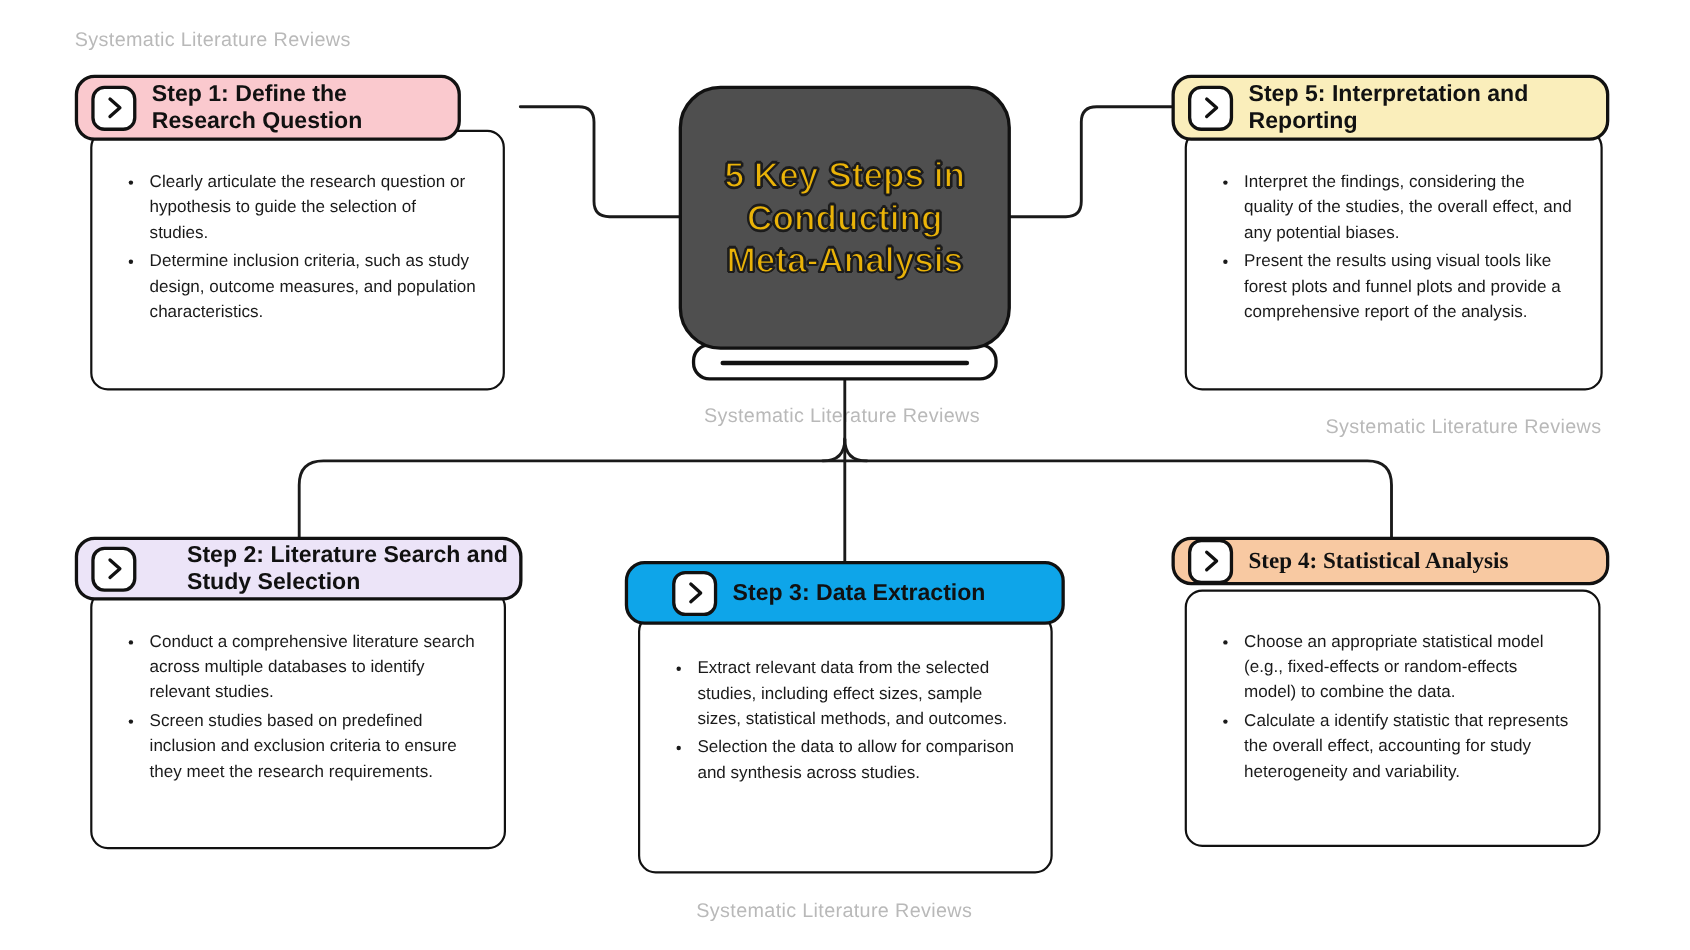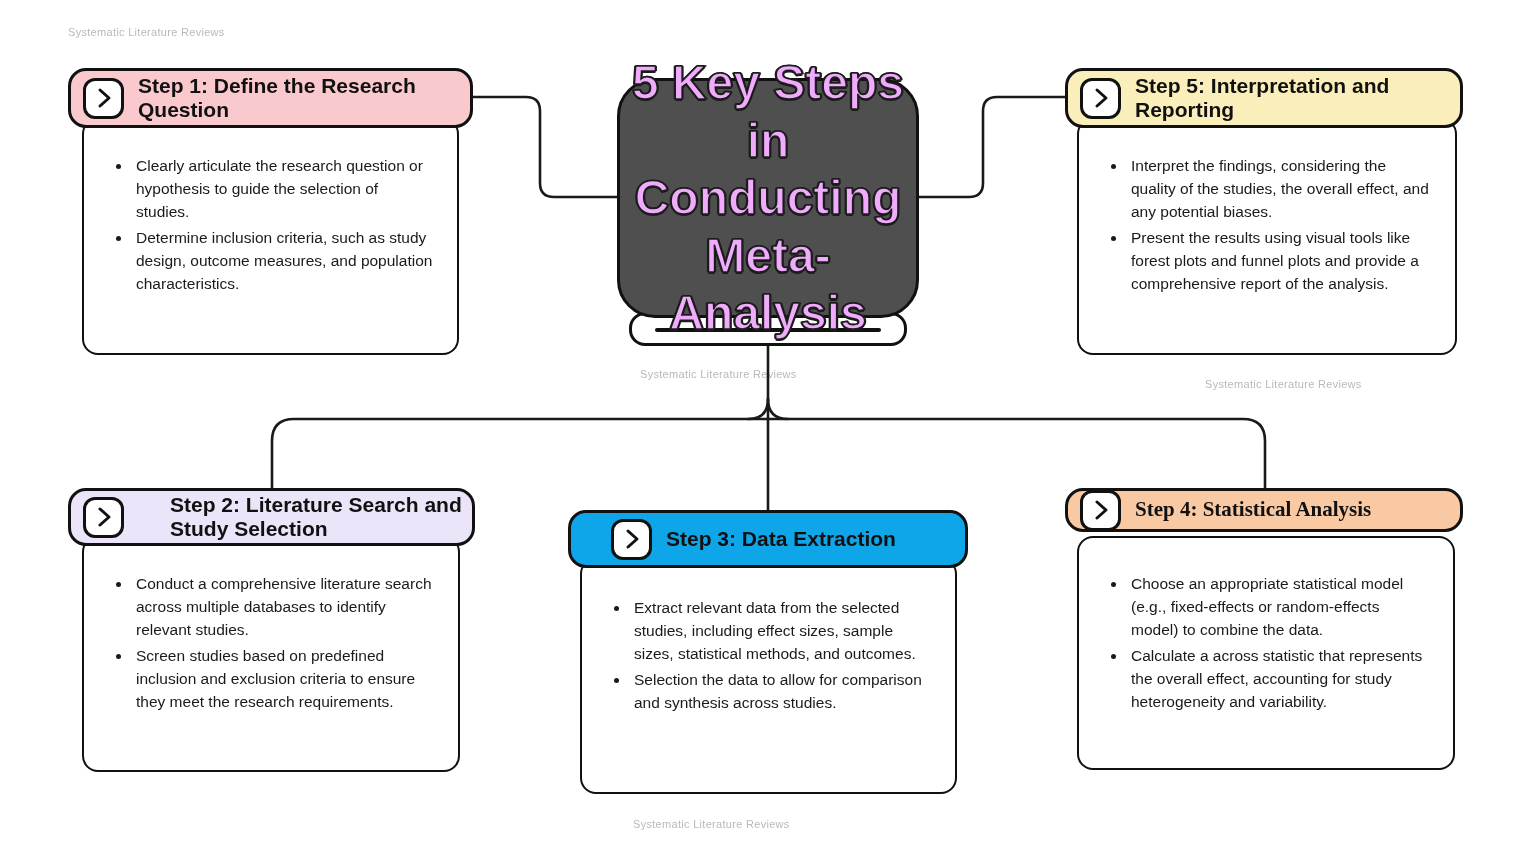--- a/index.html
+++ b/index.html
@@ -11,21 +11,21 @@
     width: 1536px;
     height: 864px;
     background: #ffffff;
     overflow: hidden;
   }
 
   
   .watermark {
     position: absolute;
     z-index: 0;
-    font-size: 11px;
+    font-size: 18px;
     letter-spacing: 0.3px;
     color: #b9b9b9;
     white-space: nowrap;
   }
   .wm-1 { left: 68px;   top: 26px;  }
   .wm-2 { left: 640px;  top: 368px; }
   .wm-3 { left: 1205px; top: 378px; }
   .wm-4 { left: 633px;  top: 818px; }
 
   
@@ -60,24 +60,24 @@
     background: #4f4f4f;
     border: 3px solid #111111;
     border-radius: 38px;
     z-index: 3;
     display: flex;
     align-items: center;
     justify-content: center;
     text-align: center;
   }
   .monitor-title {
-    font-size: 48px;
+    font-size: 32px;
     font-weight: bold;
     line-height: 1.2;
-    color: #f0abfc;
+    color: #eab308;
     -webkit-text-stroke: 1.6px #1c1c1c;
     text-shadow:
       1.5px 0 0 #1c1c1c, -1.5px 0 0 #1c1c1c,
       0 1.5px 0 #1c1c1c, 0 -1.5px 0 #1c1c1c;
   }
 
   
   .card-header {
     position: absolute;
     z-index: 5;
@@ -120,21 +120,21 @@
     width: 41px; height: 41px;
     background: #ffffff;
     border: 3px solid #111111;
     border-radius: 12px;
     display: flex;
     align-items: center;
     justify-content: center;
   }
 
   
-  .h-1 { left: 68px;   top: 68px;  width: 405px; height: 60px; }
+  .h-1 { left: 68px;   top: 68px;  width: 351px; height: 60px; }
   .b-1 { left: 82px;   top: 118px; width: 377px; height: 237px; }
   .h-2 { left: 68px;   top: 488px; width: 407px; height: 58px; gap: 46px; }
   .b-2 { left: 82px;   top: 536px; width: 378px; height: 236px; }
   .h-3 { left: 568px;  top: 510px; width: 400px; height: 58px; }
   .b-3 { left: 580px;  top: 558px; width: 377px; height: 236px; padding-top: 36px; }
   .h-4 { left: 1065px; top: 488px; width: 398px; height: 44px; font-family: Liberation Serif, serif; }
   .b-4 { left: 1077px; top: 536px; width: 378px; height: 234px; }
   .h-5 { left: 1065px; top: 68px;  width: 398px; height: 60px; }
   .b-5 { left: 1077px; top: 118px; width: 380px; height: 237px; }
 </style>
@@ -210,21 +210,21 @@
       <svg width="24" height="24" viewBox="0 0 24 24" fill="none" stroke="#111" stroke-width="3" stroke-linecap="round" stroke-linejoin="round">
           <polyline points="8,4 17,12 8,20"></polyline>
         </svg>
     </span>
     <span class="card-title">Step 3: Data Extraction</span>
   </div>
 
   <div class="card-body b-4">
     <ul>
       <li>Choose an appropriate statistical model (e.g., fixed-effects or random-effects model) to combine the data.</li>
-      <li>Calculate a across statistic that represents the overall effect, accounting for study heterogeneity and variability.</li>
+      <li>Calculate a identify statistic that represents the overall effect, accounting for study heterogeneity and variability.</li>
     </ul>
   </div>
   <div class="card-header h-4" style="background-color: rgb(248, 201, 162);">
     <span class="chev-badge">
       <svg width="24" height="24" viewBox="0 0 24 24" fill="none" stroke="#111" stroke-width="3" stroke-linecap="round" stroke-linejoin="round">
           <polyline points="8,4 17,12 8,20"></polyline>
         </svg>
     </span>
     <span class="card-title">Step 4: Statistical Analysis</span>
   </div>

